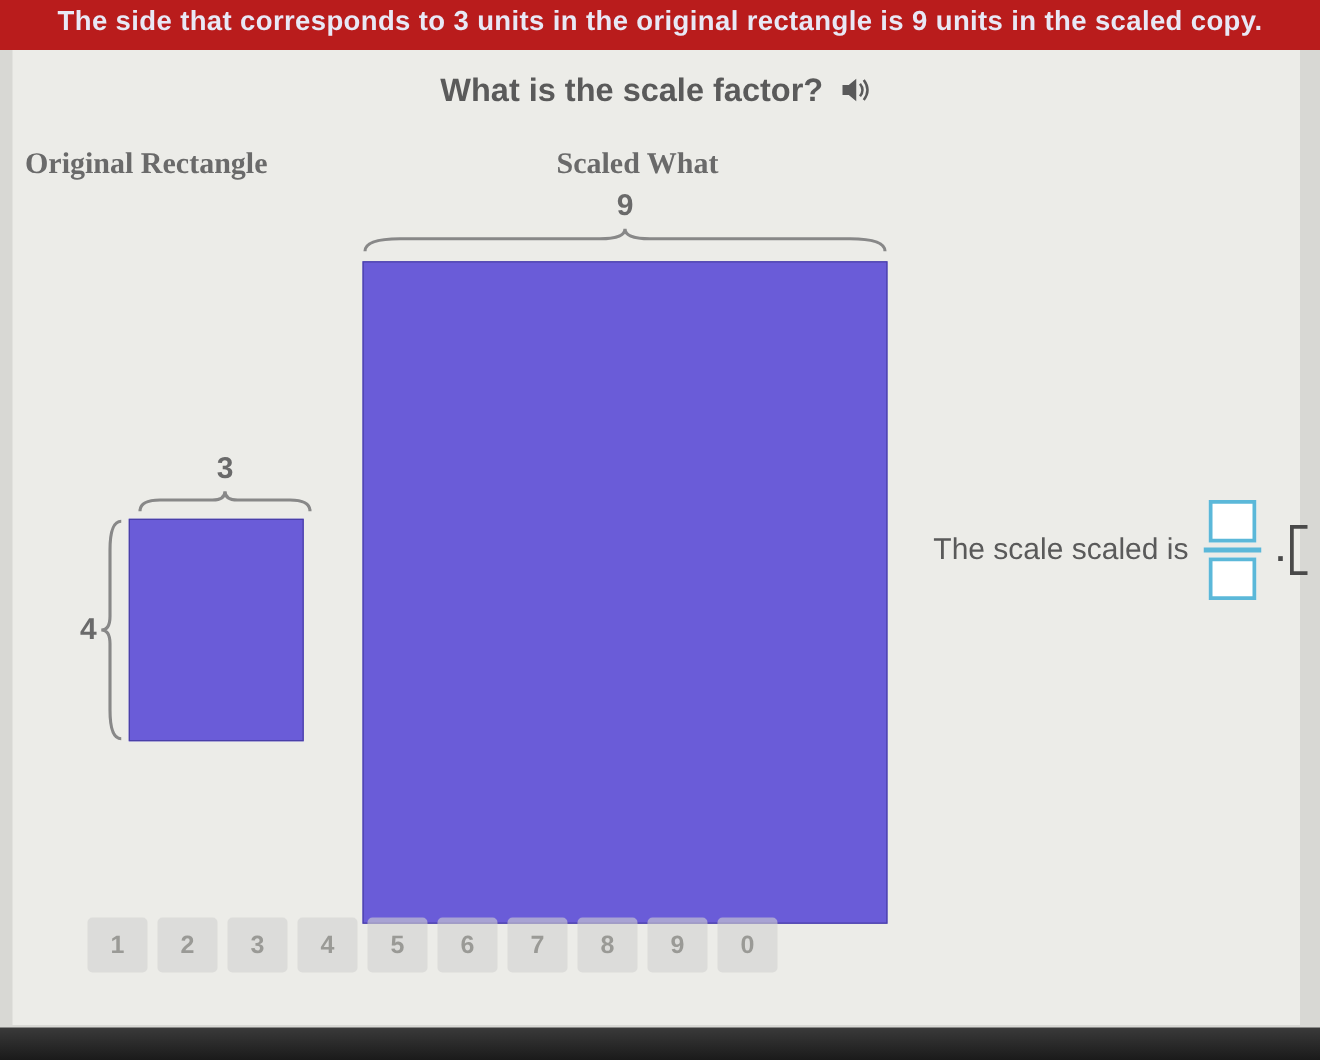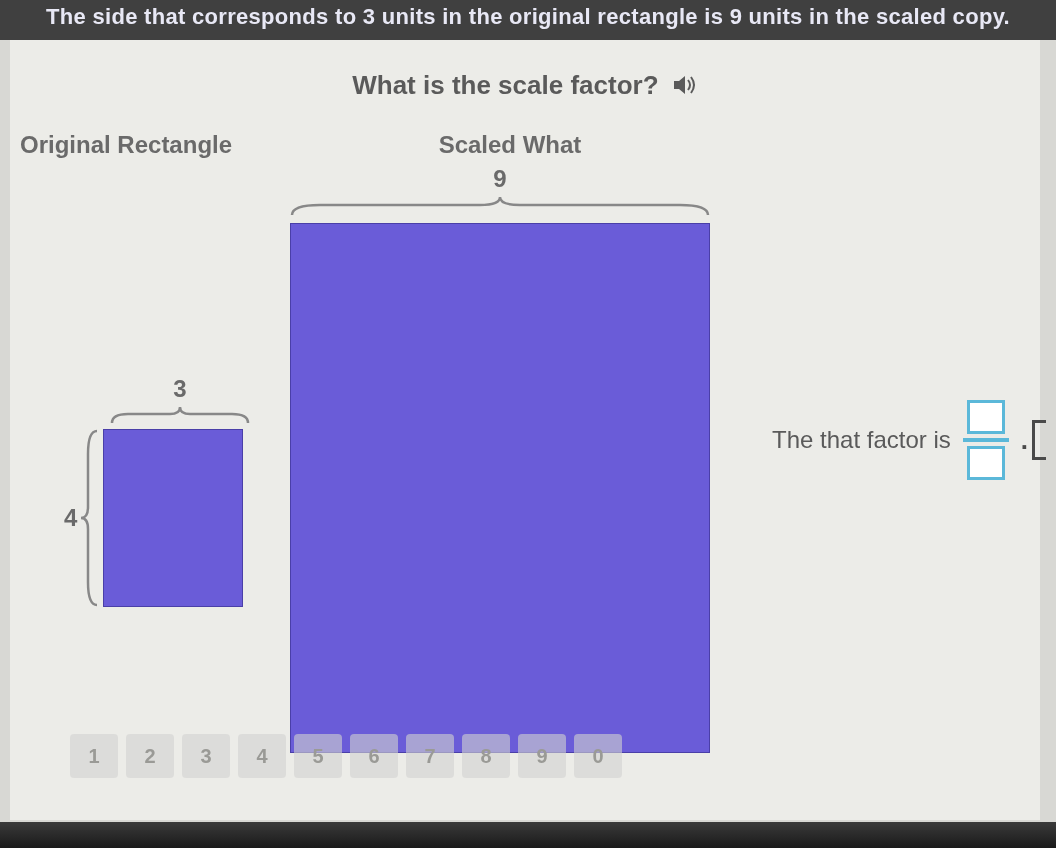--- a/index.html
+++ b/index.html
@@ -1,33 +1,33 @@
 <!DOCTYPE html>
 <html><head>
 <meta charset="utf-8">
 <style>
   * { box-sizing: border-box; margin: 0; padding: 0; }
   html, body { width: 1056px; height: 848px; overflow: hidden; font-family: Arial, Helvetica, sans-serif; }
   body { background: #d8d8d4; }
 
   .top-banner {
-    background: #404040;
+    background: #b91c1c;
     color: #e8e8f5;
     font-weight: 700;
     font-size: 22px;
     text-align: center;
     padding: 4px 0 10px 0;
     letter-spacing: 0.3px;
   }
 
   .page {
     background: #ecece8;
     margin: 0 16px 0 10px;
     height: 780px;
-    padding: 30px 10px 10px 10px;
+    padding: 17px 10px 10px 10px;
     position: relative;
   }
 
   .question-row {
     text-align: center;
     font-size: 26px;
     font-weight: 700;
     color: #5a5a5a;
     margin-bottom: 28px;
   }
@@ -36,20 +36,21 @@
     vertical-align: middle;
     margin-left: 6px;
   }
 
   .labels-row {
     display: flex;
     font-size: 24px;
     font-weight: 600;
     color: #6a6a6a;
     margin-bottom: 6px;
+    font-family: Liberation Serif, serif;
   }
   .label-original { width: 250px; text-align: left; padding-left: 0; }
   .label-scaled { width: 480px; text-align: center; }
 
   .figures-area {
     position: relative;
     height: 580px;
   }
 
   
@@ -235,21 +236,21 @@
             <path d="M18 2 Q9 2 9 25 L9 78 Q9 89 2 89 Q9 89 9 100 L9 153 Q9 176 18 176" stroke="#888" stroke-width="2.5" fill="none"></path>
           </svg>
         </div>
         <div class="orig-rect"></div>
       </div>
     </div>
 
   </div>
 
   <div class="answer-area">
-    <span class="answer-label">The that factor is</span>
+    <span class="answer-label">The scale scaled is</span>
     <div class="fraction">
       <div class="box"></div>
       <div class="bar"></div>
       <div class="box"></div>
     </div>
     <div class="dot-cursor">
       <span>.</span>
       <span class="cursor-box"></span>
     </div>
   </div>

